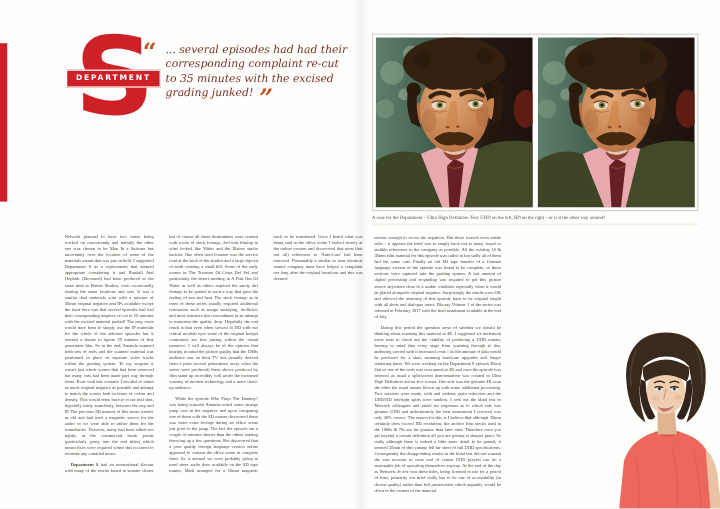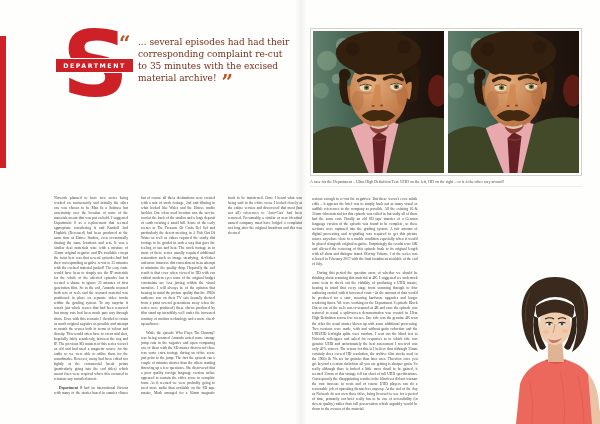--- a/index.html
+++ b/index.html
@@ -15,21 +15,21 @@
           font-family:"DejaVu Sans", sans-serif;font-weight:bold;font-size:90px;line-height:70px;
           color:#ce2027;transform:scaleX(1.03);transform-origin:left top;}
   .logo-band{position:absolute;left:-7px;right:-10px;top:28px;height:13px;background:#ce2027;
              border:1.5px solid #ffffff;display:flex;align-items:center;justify-content:center;
              font-family:"DejaVu Sans", sans-serif;font-weight:bold;font-size:6.3px;
              letter-spacing:1.5px;color:#ffffff;}
   
   .quote{position:absolute;left:120px;top:36px;width:170px;color:#77301f;}
   .q-open{position:absolute;left:-1px;top:-5px;font-size:20px;font-weight:bold;color:#c2511e;
           font-family:"DejaVu Serif", serif;}
-  .q-lines{margin-left:18px;font-size:9px;line-height:12px;
+  .q-lines{margin-left:18px;font-style:italic;font-size:9px;line-height:12px;
            font-family:"DejaVu Serif", serif;}
   .q-line{display:block;}
   .q-line.last{display:inline;}
   .q-close{font-size:20px;font-weight:bold;color:#c2511e;font-family:"DejaVu Serif", serif;
            vertical-align:-8px;margin-left:5px;line-height:0;}
   
   .body-scale{position:absolute;transform:scale(0.5);transform-origin:top left;
               font-size:7.4px;line-height:1.36;color:#46433f;text-align:justify;}
   .body1{left:54px;top:195px;width:496px;height:404px;columns:3;column-gap:26px;column-fill:auto;}
   .body2{left:312px;top:196px;width:458px;height:432px;columns:2;column-gap:36px;column-fill:auto;}
@@ -60,21 +60,21 @@
       <div class="logo-s">S</div>
       <div class="logo-band">DEPARTMENT</div>
     </div>
 
     <div class="quote">
       <span class="q-open">“</span>
       <div class="q-lines">
         <span class="q-line">... several episodes had had their</span>
         <span class="q-line">corresponding complaint re-cut</span>
         <span class="q-line">to 35 minutes with the excised</span>
-        <span class="q-line last">material archive!</span><span class="q-close">”</span>
+        <span class="q-line last">grading junked!</span><span class="q-close">”</span>
       </div>
     </div>
 
     <div class="body-scale body1">
       <p><span class="lead"></span><span>Network planned to have two series being worked on concurrently and initially the other one was chosen to be Man In a Suitcase but uncertainty over the location of some of the materials meant that was put on hold. I suggested Department S as a replacement that seemed appropriate considering it and Randall And Hopkirk (Deceased) had been produced at the same time at Elstree Studios, even occasionally sharing the same locations and sets. It was a similar deal materials wise with a mixture of 35mm original negative and IPs available except the twist here was that several episodes had had their corresponding negative re-cut to 25 minutes with the excised material junked! The easy route would have been to simply use the IP materials for the whole of the affected episodes but it seemed a shame to ignore 25 minutes of first generation film. So in the end, Amanda scanned both sets of reels and the scanned material was positioned in place on separate video tracks within the grading system. To my surprise it wasn't just whole scenes that had been removed but many cuts had been made part way through shots. Even with this scenario I decided to retain as much original negative as possible and attempt to match the scenes both in terms of colour and density. This would often have to occur mid shot, hopefully fairly seamlessly, between the neg and IP. The previous SD masters of this series weren't as old and had used a magnetic source for the audio so we were able to utilise them for the soundtracks. However, many had been edited too tightly at the commercial break points (particularly going into the end titles) which meant fixes were required where this occurred to reinstate any curtailed music.</span></p>
       <p><span class="lead">Department S</span><span> had an international flavour with many of the stories based in sunnier climes but of course all these destinations were created with a mix of stock footage, 2nd unit filming in what looked like Wales and the Elstree studio backlot. One often used location was the service road at the back of the studios and a large deposit of earth creating a small hill. Some of the early scenes in The Treasure Of Costa Del Sol and particularly the desert meeting in A Fish Out Of Water as well as others required the sandy dirt footage to be graded in such a way that gave the feeling of sun and heat. The stock footage as in most of these series usually required additional restoration such as image steadying, de-flicker and more intensive dirt concealment in an attempt to minimise the quality drop. Hopefully the end result is that even when viewed in HD with our critical modern eyes some of the original budget constraints are less jarring within the visual narrative. I will always be of the opinion that bearing in mind the picture quality that the 1960s audience saw on their TV sets (usually derived from a print several generations away when the series were produced) these shows produced by film stand up incredibly well under the increased scrutiny of modern technology and a more clued-up audience.</span></p>
       <p><span class="lead"></span><span>While the episode Who Plays The Dummy? was being scanned Amanda noted some strange jump cuts in the negative and upon comparing one of them with the SD master discovered there was some extra footage during an office scene just prior to the jump. The fact the episode ran a couple of minutes shorter than the others starting throwing up a few questions. She discovered that a poor quality foreign language version online appeared to contain the office scene in complete form. As it seemed we were probably going to need more audio than available on the SD tape master, Mark arranged for a 16mm magnetic track to be transferred. Once I heard what was being said in the office scene I looked closely at the online version and discovered that most (but not all) references to 'Auto-Cars' had been removed. Presumably a similar or near identical named company must have lodged a complaint not long after the original broadcast and this was deemed</span></p>
     </div>
   </div>
 

